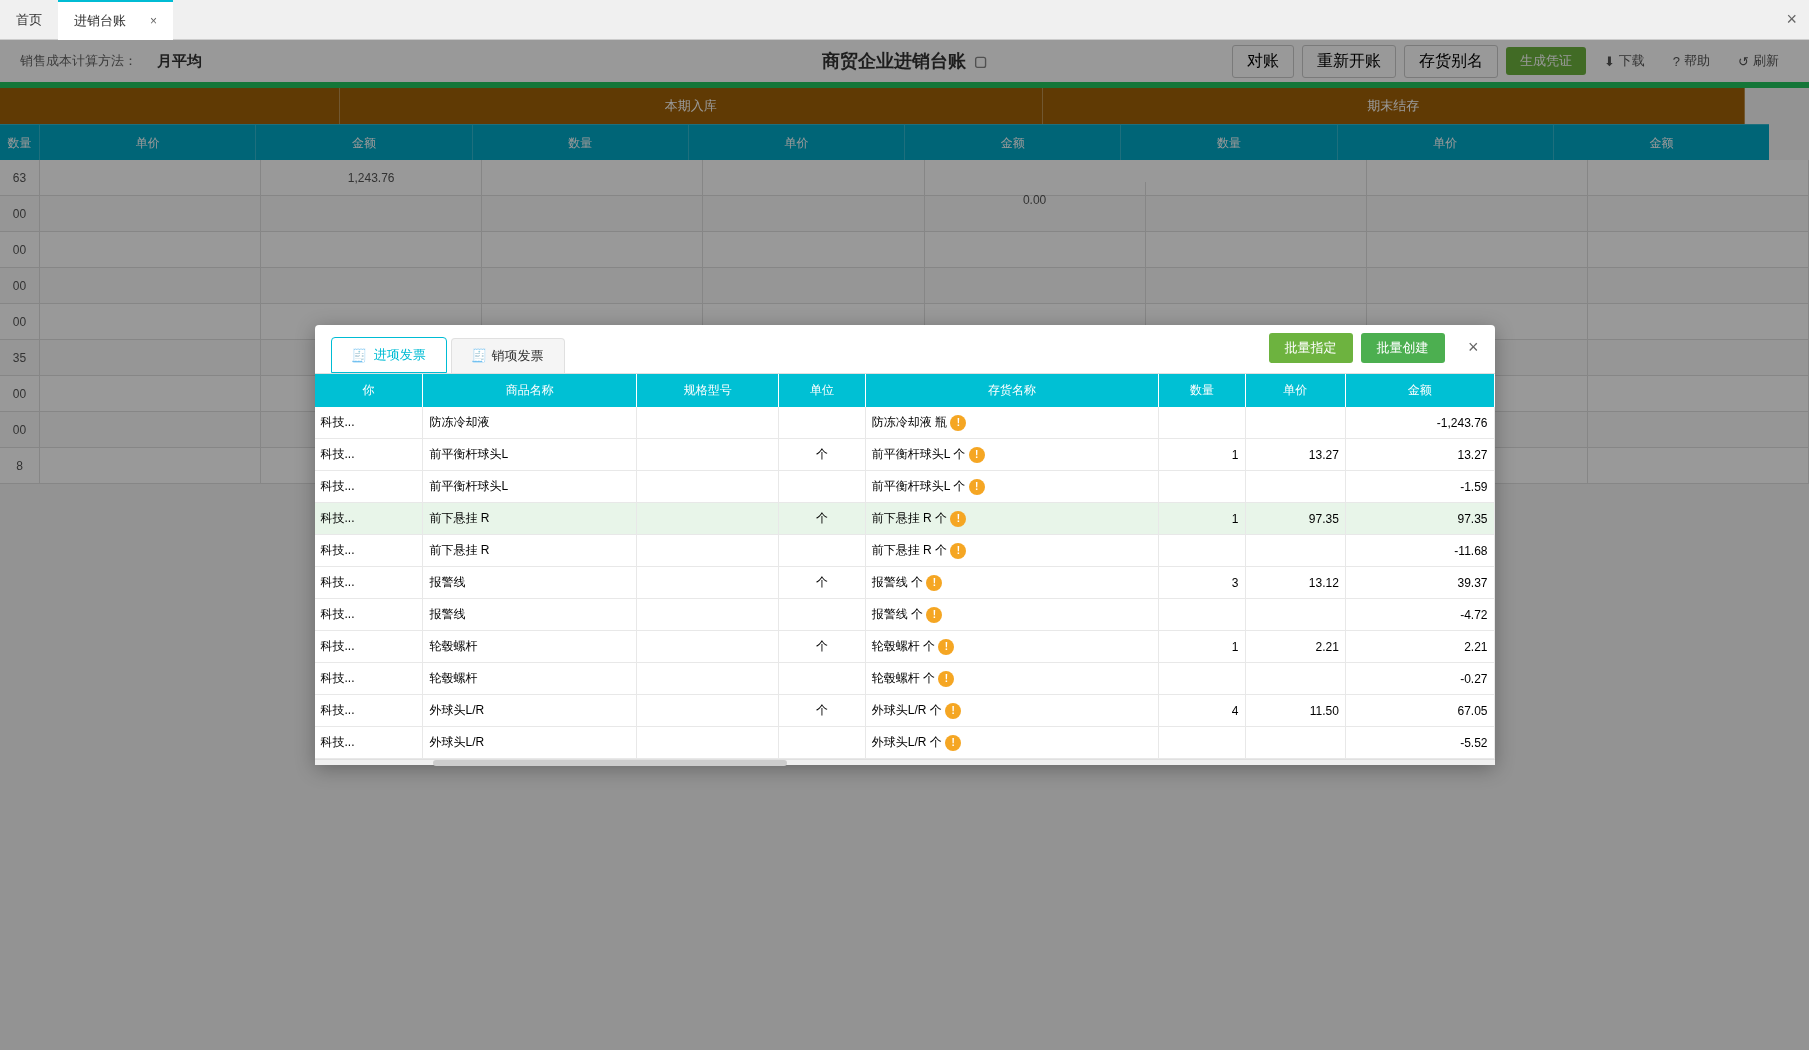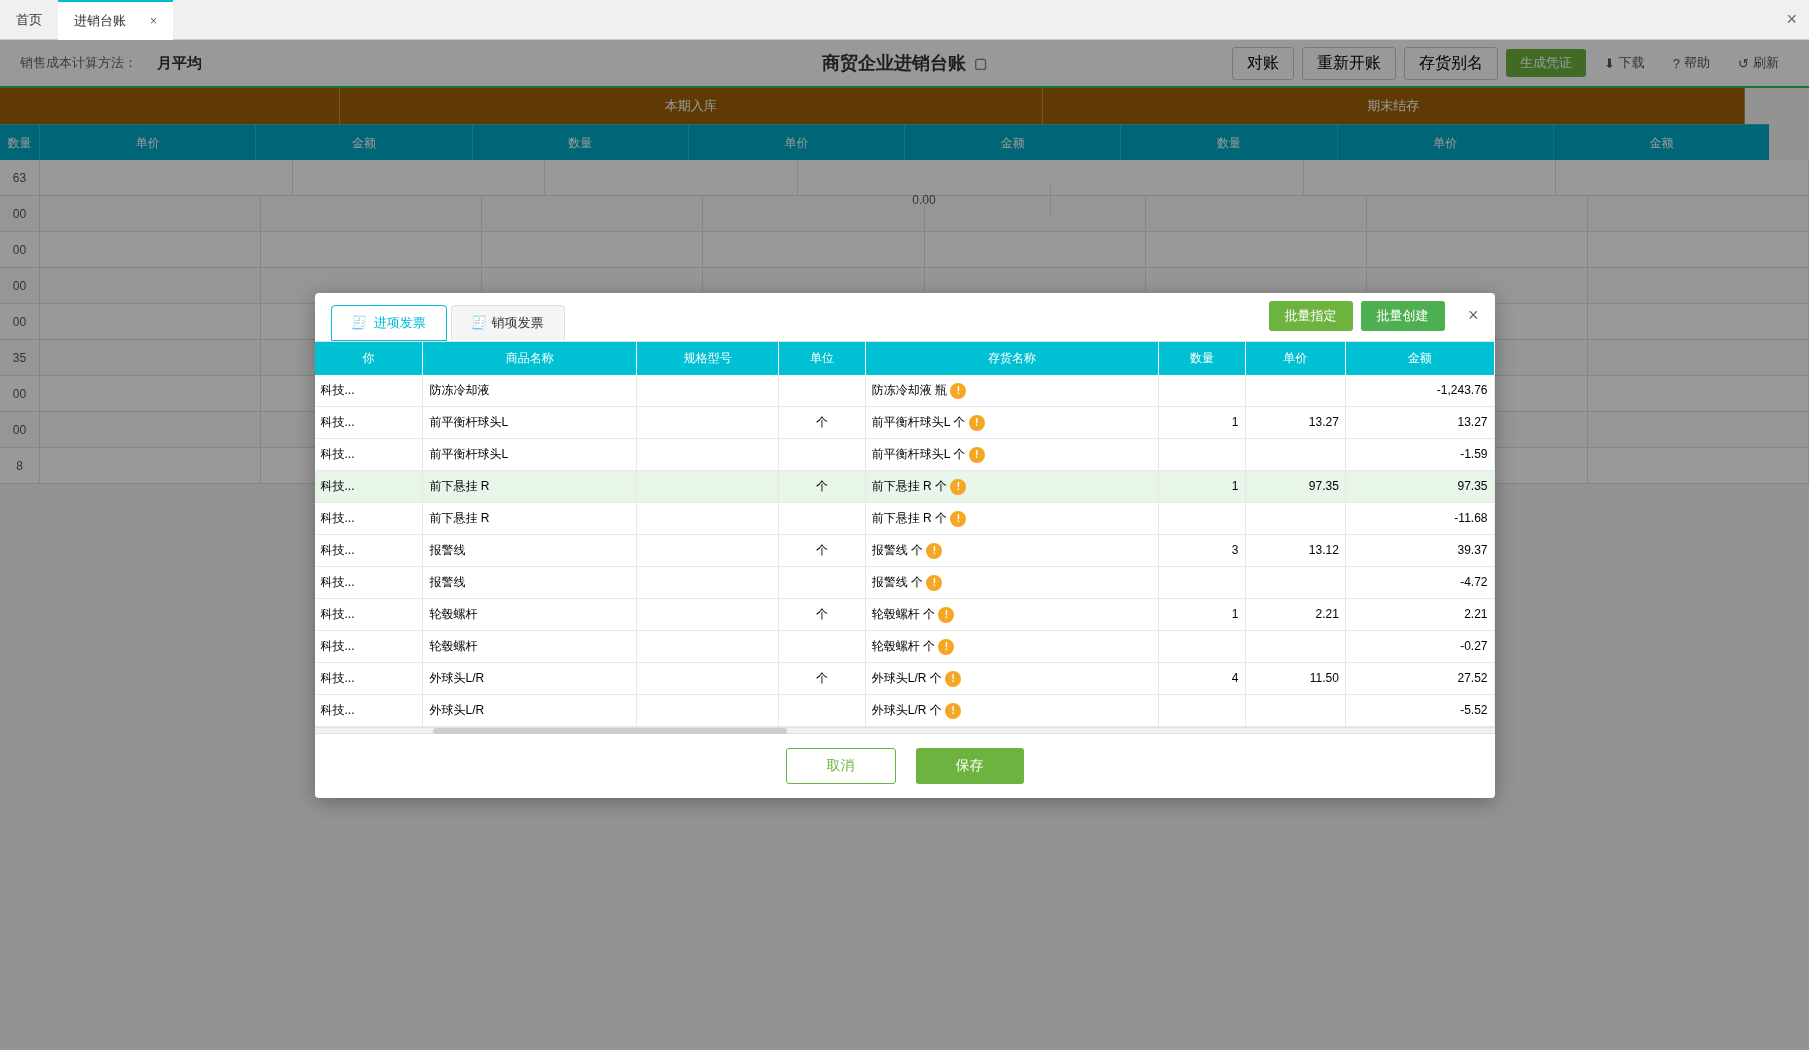--- a/index.html
+++ b/index.html
@@ -29,21 +29,21 @@
 
     
     .main-area {
       background: #f5f5f5; height: calc(1050px - 40px);
       position: relative;
     }
 
     
     .sub-header {
       background: #fff; height: 48px; display: flex; align-items: center;
-      padding: 0 20px; border-bottom: 2px solid #22c55e;
+      padding: 0 20px; border-bottom: 6px solid #22c55e;
       gap: 20px;
     }
     .cost-label { color: #666; font-size: 13px; }
     .cost-value { color: #333; font-size: 15px; font-weight: bold; }
     .page-title {
       position: absolute; left: 50%; transform: translateX(-50%);
       font-size: 18px; font-weight: bold; color: #333;
       display: flex; align-items: center; gap: 8px;
     }
     .toolbar-buttons {
@@ -282,20 +282,21 @@
     <div class="col-h" style="flex:1; border-right:none;">
       <span style="color:#fff;">金额</span>
     </div>
   </div>
 
   <div class="bg-table-area">
     <div id="bg-rows-container">
         <div class="bg-row">
           <div class="bg-cell" style="width: 40px;">63</div>
           <div class="bg-cell" style="flex: 1 1 0%;"></div>
+          <div class="bg-cell" style="flex: 1 1 0%;">1,243.76</div>
           <div class="bg-cell" style="flex: 1 1 0%;"></div>
           <div class="bg-cell" style="flex: 1 1 0%;"></div>
           <div class="bg-cell" style="flex: 1 1 0%; margin-top: 45px;">0.00</div>
           <div class="bg-cell" style="flex: 1 1 0%;"></div>
           <div class="bg-cell" style="flex: 1 1 0%;"></div>
           <div class="bg-cell" style="flex: 1 1 0%;"></div>
         </div>
         <div class="bg-row">
           <div class="bg-cell" style="width: 40px;">00</div>
           <div class="bg-cell" style="flex: 1 1 0%;"></div>
@@ -513,41 +514,37 @@
                 <td class="right">-0.27</td>
               </tr>
               <tr>
                 <td class="left">科技...</td>
                 <td class="left">外球头L/R</td>
                 <td></td>
                 <td>个</td>
                 <td class="left"><span>外球头L/R 个 </span><span class="warn-icon">!</span></td>
                 <td class="right">4</td>
                 <td class="right">11.50</td>
-                <td class="right">27.52</td>
+                <td class="right">67.05</td>
               </tr>
               <tr>
                 <td class="left">科技...</td>
                 <td class="left">外球头L/R</td>
                 <td></td>
                 <td></td>
                 <td class="left"><span>外球头L/R 个 </span><span class="warn-icon">!</span></td>
                 <td class="right"></td>
                 <td class="right"></td>
                 <td class="right">-5.52</td>
               </tr>
             </tbody>
         </table>
       </div>
 
       <div style="height:6px; background:#f0f0f0; border-top:1px solid #e0e0e0; position:relative;">
         <div style="position:absolute; left:10%; width:30%; height:6px; background:#ccc; border-radius:3px;"></div>
       </div>
 
-      <div class="modal-footer">
-        <button class="btn-cancel">取消</button>
-        <button class="btn-save">保存</button>
-      </div>
 
     </div>
   </div>
 
 </div>
 
 </body></html>

